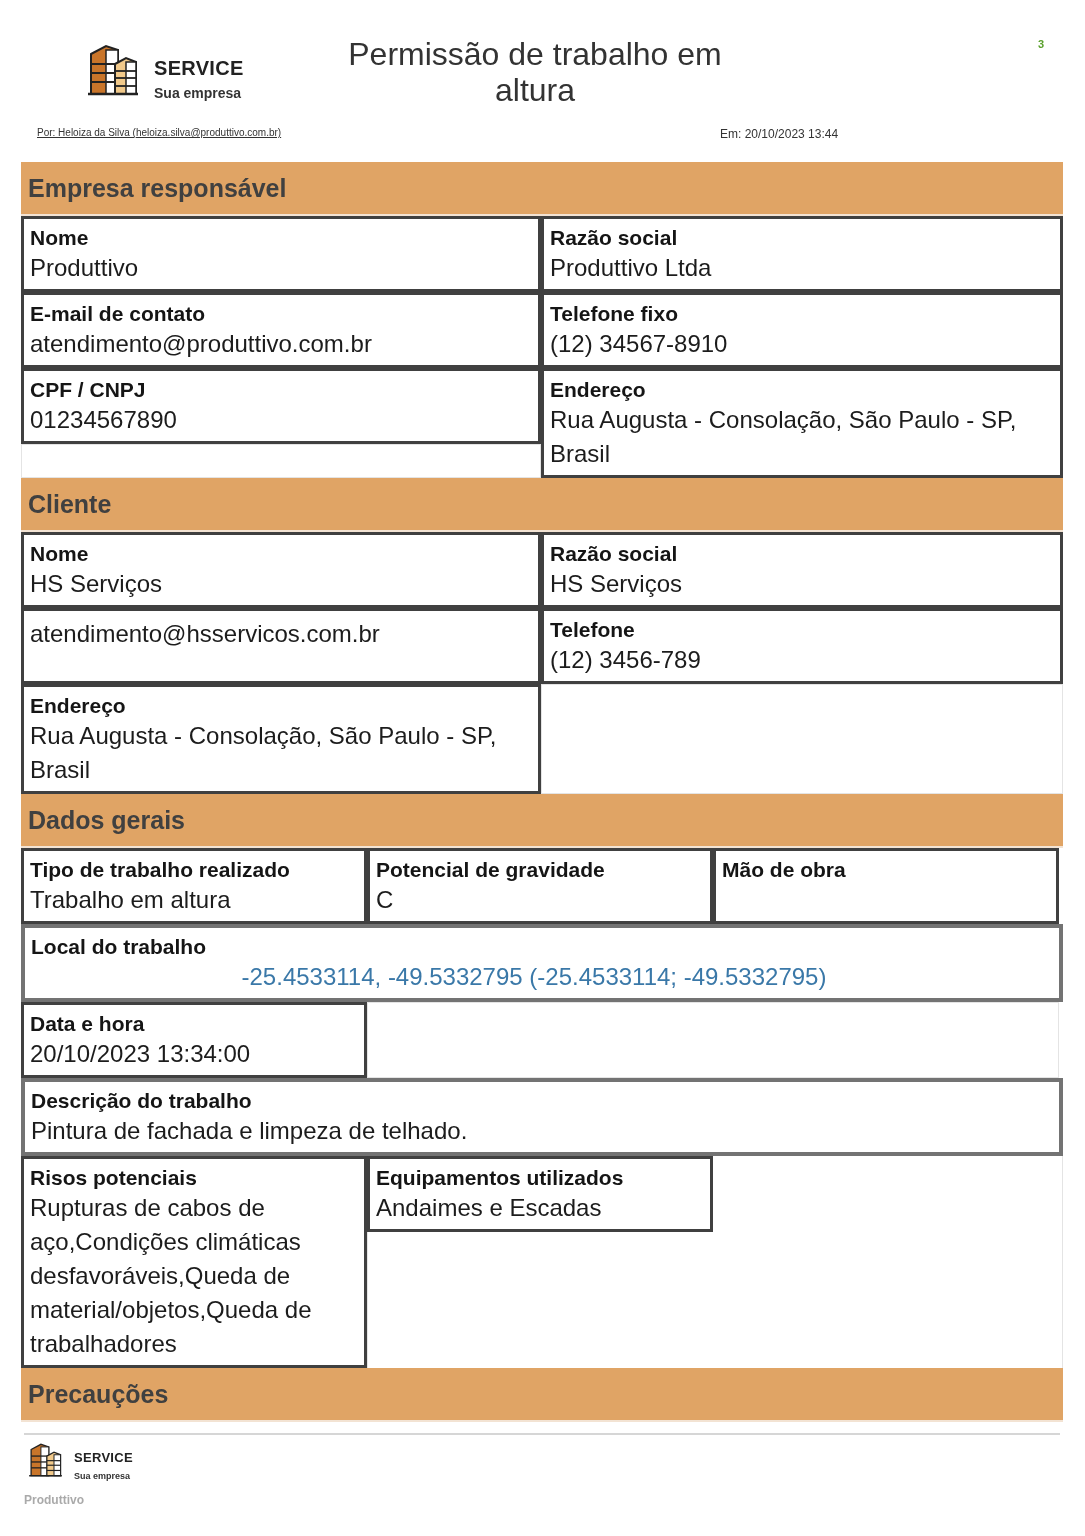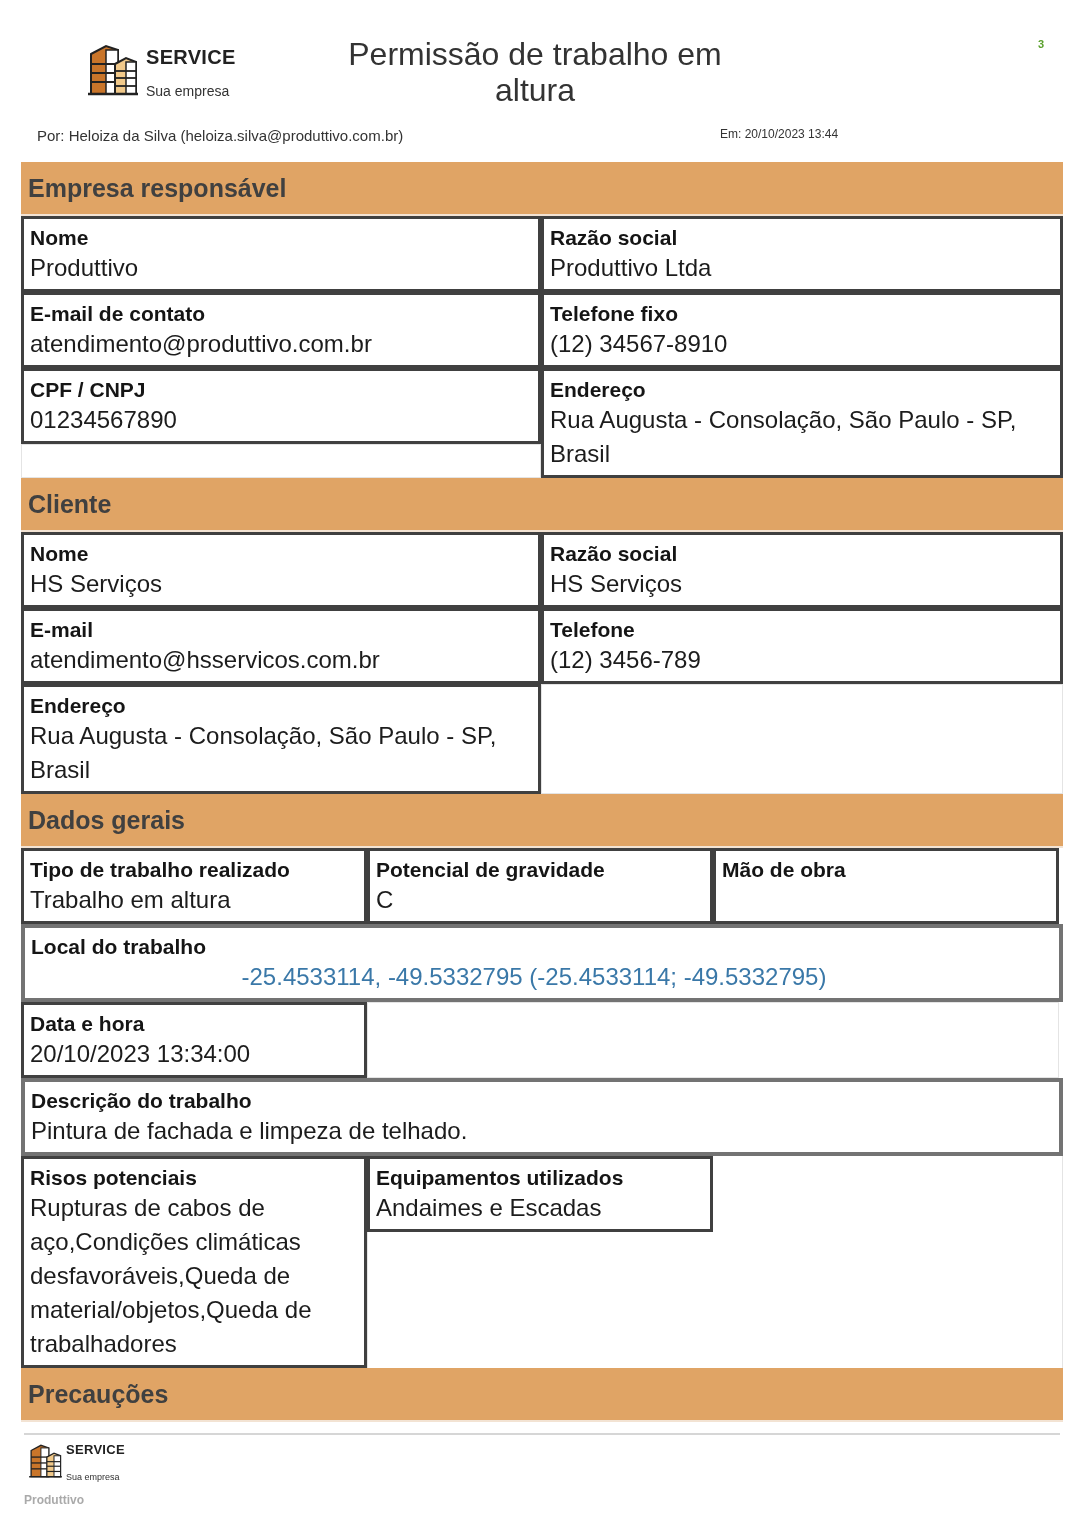--- a/index.html
+++ b/index.html
@@ -1,25 +1,25 @@
 <!DOCTYPE html>
 <html><head>
   <meta charset="utf-8">
   <style>
     html, body { margin: 0; padding: 0; background: #ffffff; }
     body { width: 1085px; height: 1536px; position: relative; font-family: "Liberation Sans", sans-serif; color: #1a1a1a; overflow: hidden; }
     .header { position: relative; height: 160px; }
-    .logo { position: absolute; display: flex; align-items: center; }
+    .logo { position: absolute; display: flex; align-items: flex-end; gap: 8px; }
     .logo-main { left: 88px; top: 44px; }
     .logo-text { margin-left: 8px; line-height: 1; }
     .logo-brand { font-weight: bold; font-size: 20px; color: #222; letter-spacing: 0.3px; display: block; }
-    .logo-sub { font-size: 14px; color: #333; display: block; margin-top: 17px; }
+    .logo-sub { font-size: 14px; color: #333; display: block; margin-top: 8px; font-weight: bold; }
     .doc-title { position: absolute; left: 320px; width: 430px; top: 36px; text-align: center; font-size: 32px; line-height: 36px; color: #333; }
     .page-num { position: absolute; left: 1038px; top: 38px; font-size: 11px; color: #5aa02c; font-weight: bold; }
-    .meta-by { position: absolute; left: 37px; top: 127px; font-size: 15px; color: #333; }
+    .meta-by { position: absolute; left: 37px; top: 127px; font-size: 10px; color: #333; text-decoration: underline; }
     .meta-at { position: absolute; left: 720px; top: 127px; font-size: 12px; color: #333; }
 
     .content { position: absolute; left: 21px; top: 162px; width: 1042px; }
     .section-head { background: #E0A465; height: 54px; display: flex; align-items: center; padding-left: 7px; font-weight: bold; font-size: 25px; color: #404040; box-sizing: border-box; border-bottom: 2px solid #f3e3d3; }
     .grid2 { display: grid; grid-template-columns: 520px 522px; }
     .cell { border: 3px solid #404040; padding: 6px 6px 4px 6px; box-sizing: border-box; min-height: 73px; }
     .lbl { font-weight: bold; font-size: 21px; line-height: 26px; color: #151515; }
     .val { font-size: 24px; line-height: 34px; color: #1c1c1c; }
     .val.link { color: #3a78a8; text-align: center; }
     .empty { border: 1px solid #e4e4e4; }
@@ -108,21 +108,20 @@
   <div class="grid2">
     <div class="cell">
       <div class="lbl">Nome</div>
       <div class="val">HS Serviços</div>
     </div>
     <div class="cell">
       <div class="lbl">Razão social</div>
       <div class="val">HS Serviços</div>
     </div>
     <div class="cell">
-      <div class="lbl">E-mail</div>
       <div class="val">atendimento@hsservicos.com.br</div>
     </div>
     <div class="cell">
       <div class="lbl">Telefone</div>
       <div class="val">(12) 3456-789</div>
     </div>
     <div class="cell">
       <div class="lbl">Endereço</div>
       <div class="val">Rua Augusta - Consolação, São Paulo - SP, Brasil</div>
     </div>

